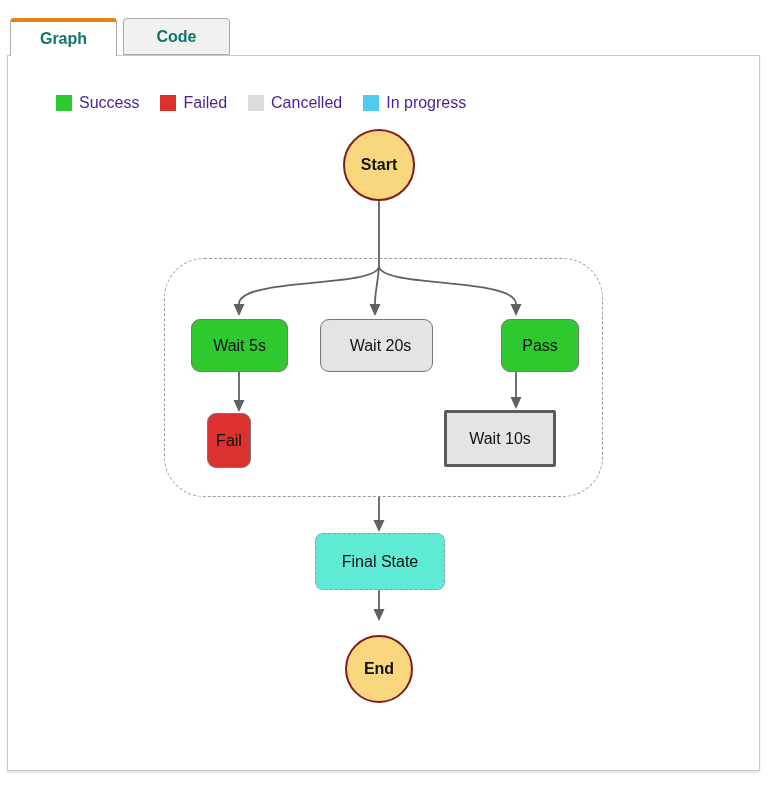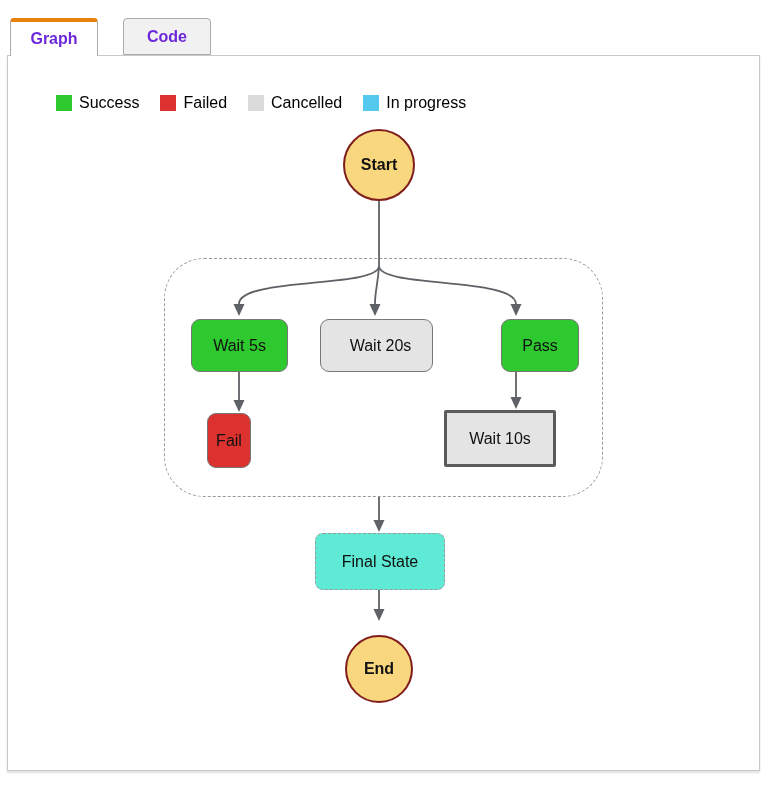--- a/index.html
+++ b/index.html
@@ -1,36 +1,36 @@
 <!DOCTYPE html>
 <html><head>
 <meta charset="utf-8">
 <style>
   html,body{margin:0;padding:0;background:#fff;}
   .screen{position:relative;width:768px;height:788px;background:#fff;
           font-family:"Liberation Sans", sans-serif;color:#1a1a1a;overflow:hidden;}
 
   
-  .tab{position:absolute;top:18px;height:37px;width:88px;box-sizing:border-box;
+  .tab{position:absolute;top:18px;height:37px;width:107px;box-sizing:border-box;
        display:flex;align-items:center;justify-content:center;
-       font-size:16px;font-weight:bold;color:#6d28d9;cursor:pointer;
+       font-size:16px;font-weight:bold;color:#0f766e;cursor:pointer;
        border:1px solid #ababab;border-radius:4px 4px 0 0;}
   .tab-active{left:10px;background:#fff;border-top:4px solid #E8820C;
               border-bottom:none;height:38px;z-index:3;}
   .tab-inactive{left:123px;background:#F1F1F1;z-index:1;}
 
   
   .panel{position:absolute;left:7px;top:55px;width:753px;height:716px;
          box-sizing:border-box;background:#fff;border:1px solid #c9c9c9;
          box-shadow:0 2px 2px rgba(0,0,0,0.12);z-index:2;}
 
   
   .legend{position:absolute;left:56px;top:94px;display:flex;align-items:center;
           gap:21px;z-index:4;}
-  .legend-item{display:flex;align-items:center;gap:7px;font-size:16px;color:#000000;}
+  .legend-item{display:flex;align-items:center;gap:7px;font-size:16px;color:#4c1d95;}
   .swatch{width:16px;height:16px;display:inline-block;}
 
   
   .node{position:absolute;box-sizing:border-box;display:flex;align-items:center;
         justify-content:center;font-size:16px;color:#111;z-index:5;cursor:pointer;}
   .circle{width:72px;height:72px;border-radius:50%;border:2px solid #7f1d1d;font-weight:bold;}
   .box{border-radius:9px;border:1.5px solid #777;}
   .n-start{left:343px;top:129px;}
   .n-wait5{left:191px;top:319px;width:97px;height:53px;}
   .n-wait20{left:320px;top:319px;width:113px;height:53px;}

